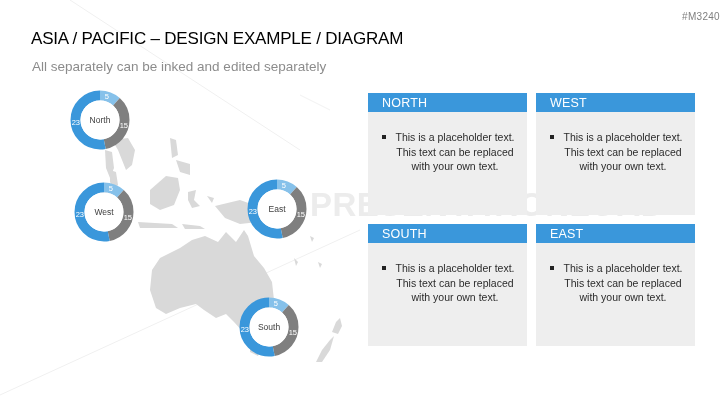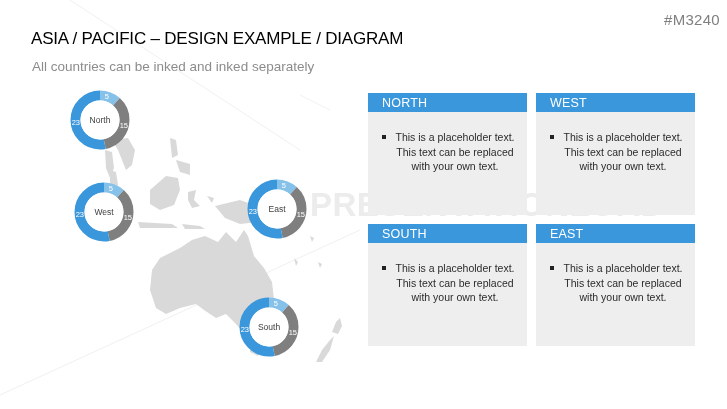--- a/index.html
+++ b/index.html
@@ -1,17 +1,17 @@
 <!DOCTYPE html>
 <html><head>
 <meta charset="utf-8">
 <style>
   html, body { margin:0; padding:0; }
   body { width:727px; height:409px; background:#ffffff; position:relative; overflow:hidden; font-family:"Liberation Sans", sans-serif; }
-  .code { position:absolute; right:7px; top:11px; font-size:15px; color:#7f7f7f; letter-spacing:0.3px; }
+  .code { position:absolute; right:7px; top:11px; font-size:10px; color:#7f7f7f; letter-spacing:0.3px; }
   .title { position:absolute; left:31px; top:29px; font-size:17px; color:#000; letter-spacing:-0.2px; white-space:nowrap; }
   .subtitle { position:absolute; left:32px; top:59px; font-size:13.5px; color:#8c8c8c; white-space:nowrap; }
   .map { position:absolute; left:0; top:0; width:727px; height:409px; }
   .watermark { position:absolute; left:310px; top:186px; font-size:33px; font-weight:bold; color:#e9e9e9; letter-spacing:0.5px; opacity:0.85; white-space:nowrap; }
   .donut { position:absolute; width:60px; height:60px; }
   .donut svg { position:absolute; left:0; top:0; }
   .donut .lbl { position:absolute; left:0; top:0; width:60px; height:60px; display:flex; align-items:center; justify-content:center; font-size:8.5px; color:#404040; font-family:"Liberation Sans", sans-serif; }
   .num { position:absolute; font-size:7.5px; color:#ffffff; font-family:"Liberation Sans", sans-serif; }
   .box { position:absolute; width:159px; height:122px; background:#eeeeee; }
   .box .hd { height:19px; background:#3a97db; color:#fff; font-size:12.5px; line-height:20px; padding-left:14px; letter-spacing:0.2px; }
@@ -60,21 +60,21 @@
     <path d="M310,236 L314,238 L312,242 Z"></path>
     <path d="M318,262 L322,264 L320,268 Z"></path>
     <path d="M294,258 L298,262 L296,266 Z"></path>
   </g>
 </svg>
 
 <div class="watermark">PRESENTATIONLOAD</div>
 
 <div class="code">#M3240</div>
 <div class="title">ASIA / PACIFIC – DESIGN EXAMPLE / DIAGRAM</div>
-<div class="subtitle">All countries can be inked and inked separately</div>
+<div class="subtitle">All separately can be inked and edited separately</div>
 
 <div id="donut-north" class="donut" style="left:70px; top:90px;">
     <svg width="60" height="60" viewBox="0 0 60 60">
       <circle cx="30" cy="30" r="24.5" fill="none" stroke="#86c1ea" stroke-width="10" stroke-dasharray="17.89977209603487 136.038267929865" stroke-dashoffset="0" transform="rotate(-90 30 30)"></circle>
       <circle cx="30" cy="30" r="24.5" fill="none" stroke="#7f7f7f" stroke-width="10" stroke-dasharray="53.699316288104605 100.23872373779525" stroke-dashoffset="-17.89977209603487" transform="rotate(-90 30 30)"></circle>
       <circle cx="30" cy="30" r="24.5" fill="none" stroke="#3a97db" stroke-width="10" stroke-dasharray="82.33895164176039 71.59908838413946" stroke-dashoffset="-71.59908838413948" transform="rotate(-90 30 30)"></circle>
       <circle cx="30" cy="30" r="19.5" fill="#ffffff"></circle>
     </svg>
     <div class="lbl">North</div>
     <span class="num" style="left: 34.7522px; top: 2.11661px;">5</span>

